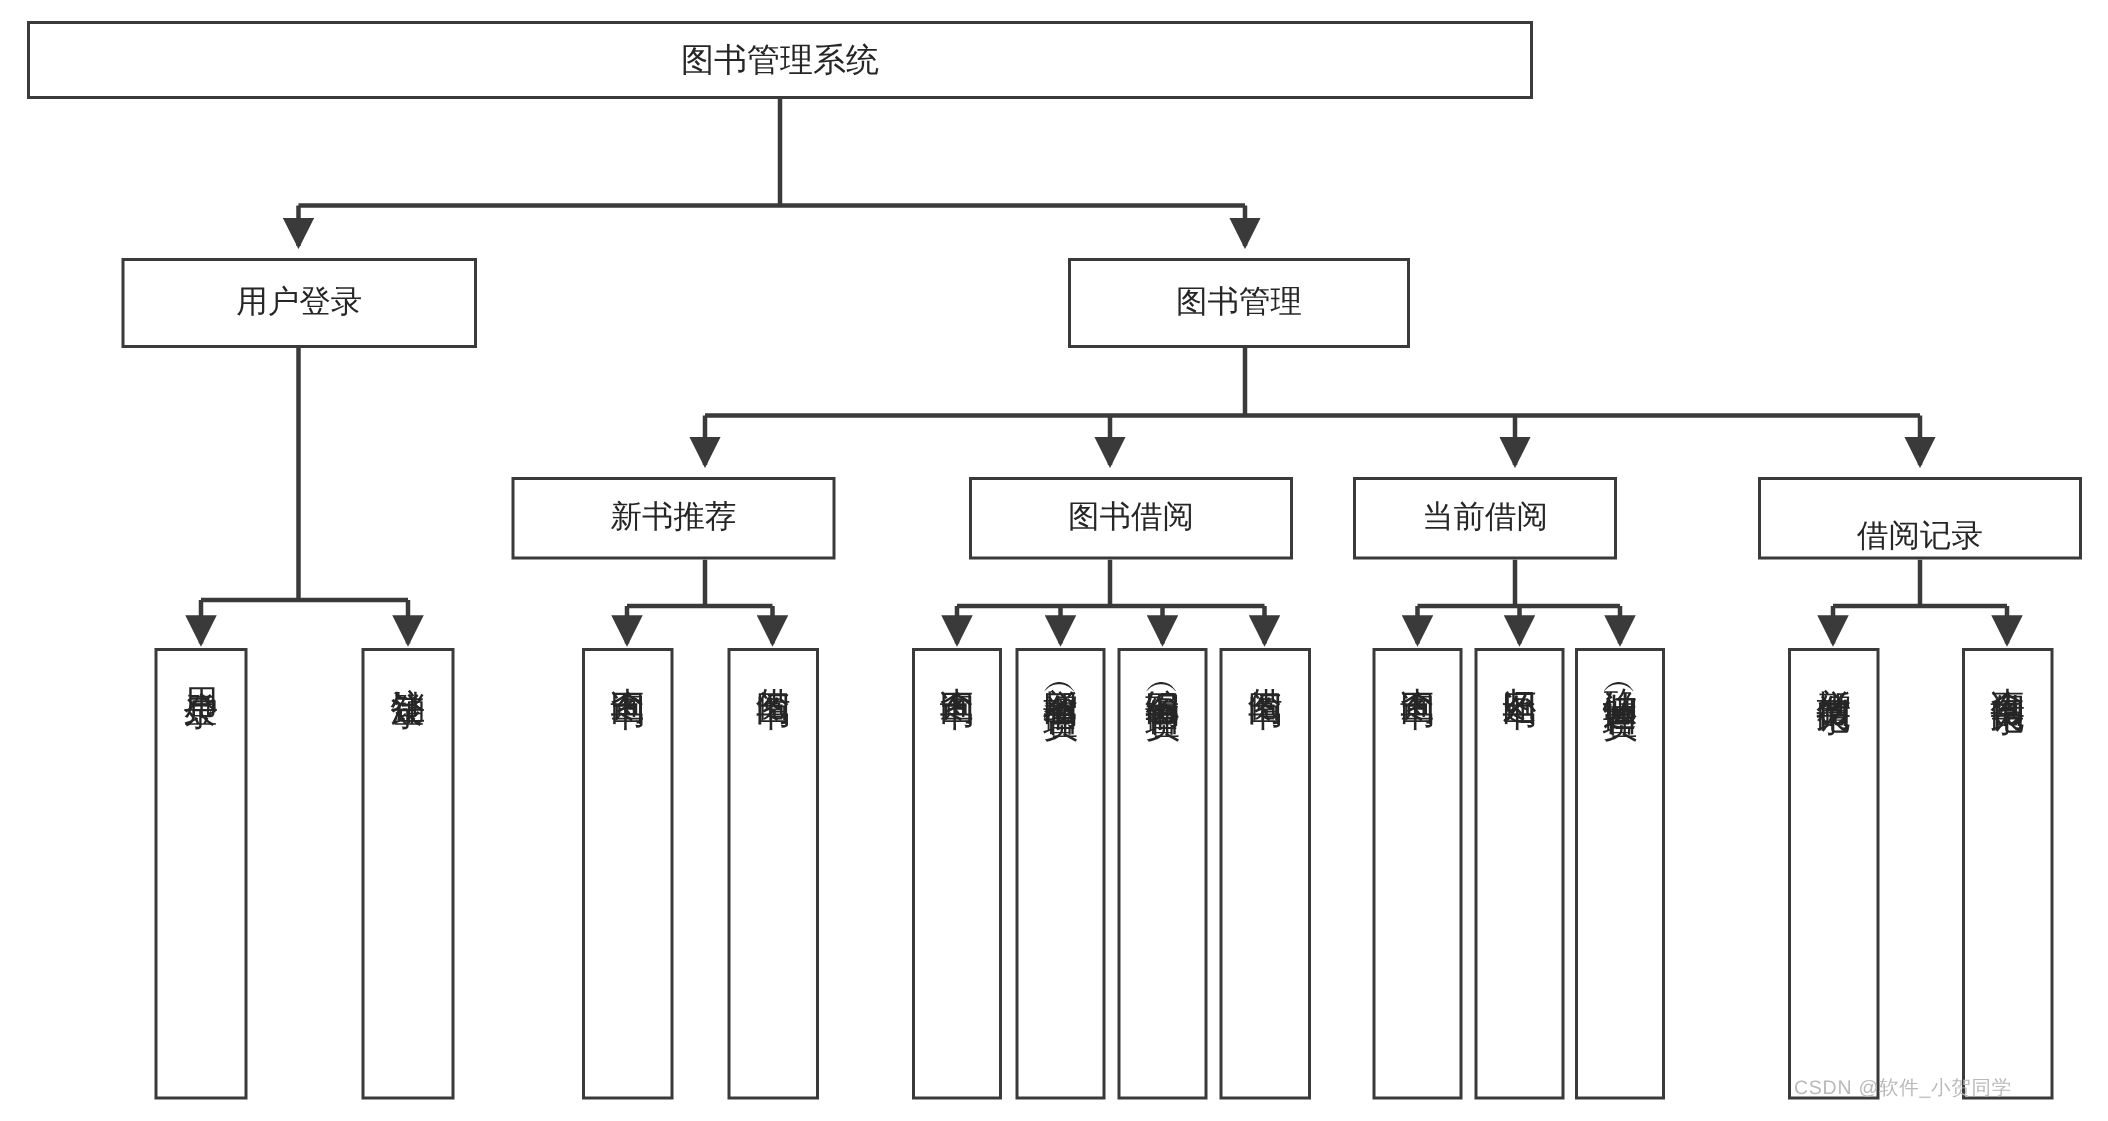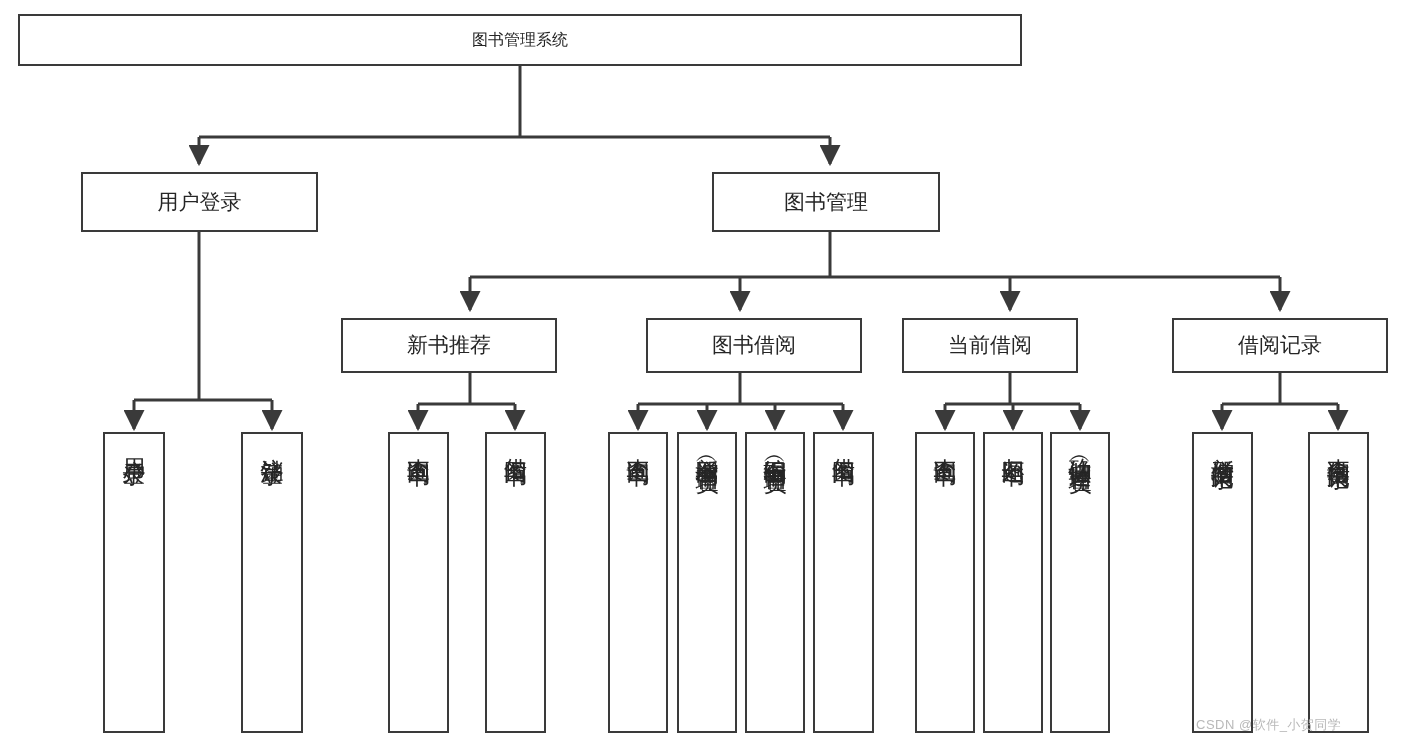--- a/index.html
+++ b/index.html
@@ -32,21 +32,21 @@
     align-items: center;
     justify-content: center;
     color: #262626;
     line-height: 1.18;
     text-align: center;
   }
   .node.h {
     font-size: 21px;
   }
   .node.root {
-    font-size: 16px;
+    font-size: 22px;
   }
   .node.v {
     writing-mode: vertical-rl;
     text-orientation: upright;
     font-size: 23px;
     letter-spacing: 2px;
     padding-top: 6px;
     justify-content: flex-start;
     align-items: center;
   }
@@ -132,21 +132,21 @@
 
   <div class="node h" style="left:341px; top:318px; width:216px; height:55px;">
     <span class="lbl">新书推荐</span>
   </div>
   <div class="node h" style="left:632px; top:318px; width:216px; height:55px;margin-left:14px;">
     <span class="lbl">图书借阅</span>
   </div>
   <div class="node h" style="left:902px; top:318px; width:176px; height:55px;">
     <span class="lbl">当前借阅</span>
   </div>
-  <div class="node h" style="left:1172px; top:318px; width:216px; height:55px;">
+  <div class="node h" style="left:1172px; top:318px; width:216px; height:55px;align-items:flex-end;">
     <span class="lbl">借阅记录</span>
   </div>
 
   <div class="node v" style="left:103px; top:432px; width:62px; height:301px;">
     <span class="lbl">用户登录</span>
   </div>
   <div class="node v" style="left:241px; top:432px; width:62px; height:301px;">
     <span class="lbl">注销登录</span>
   </div>
 

